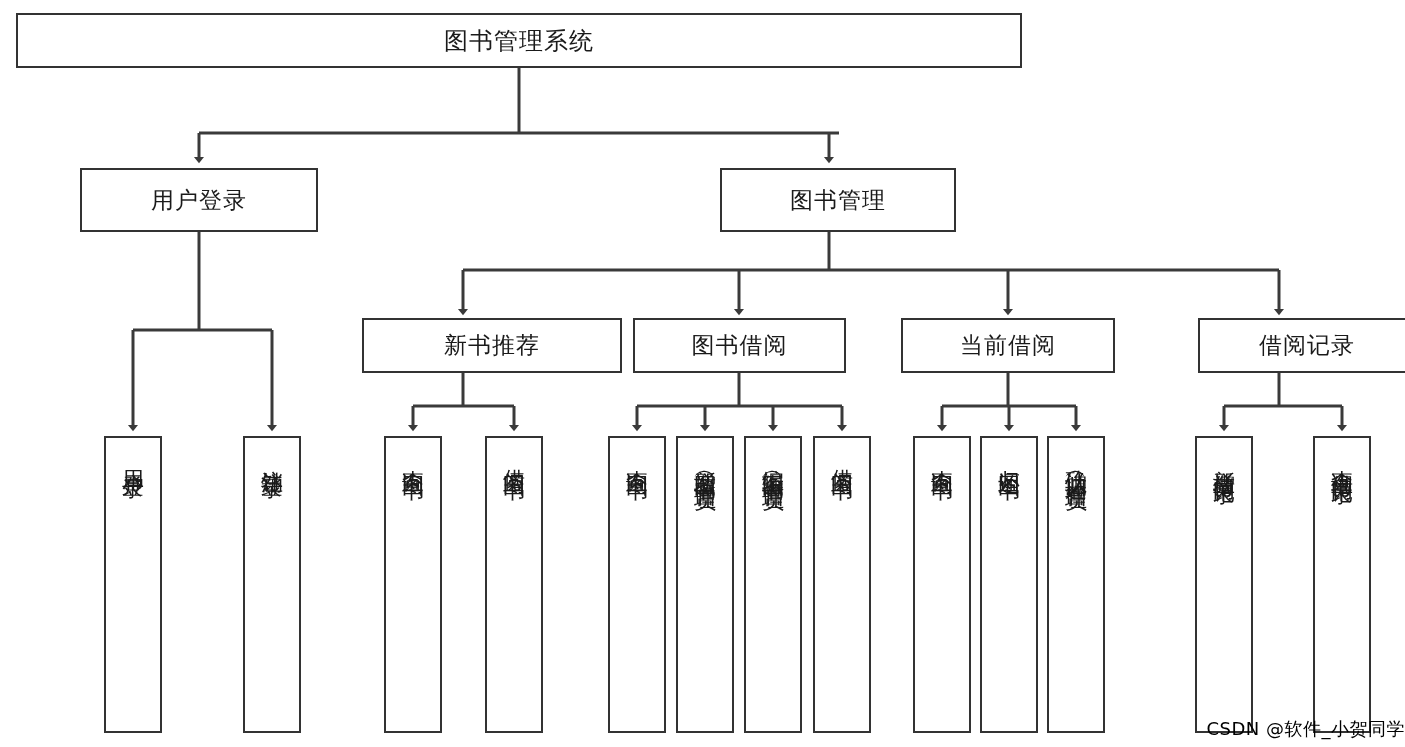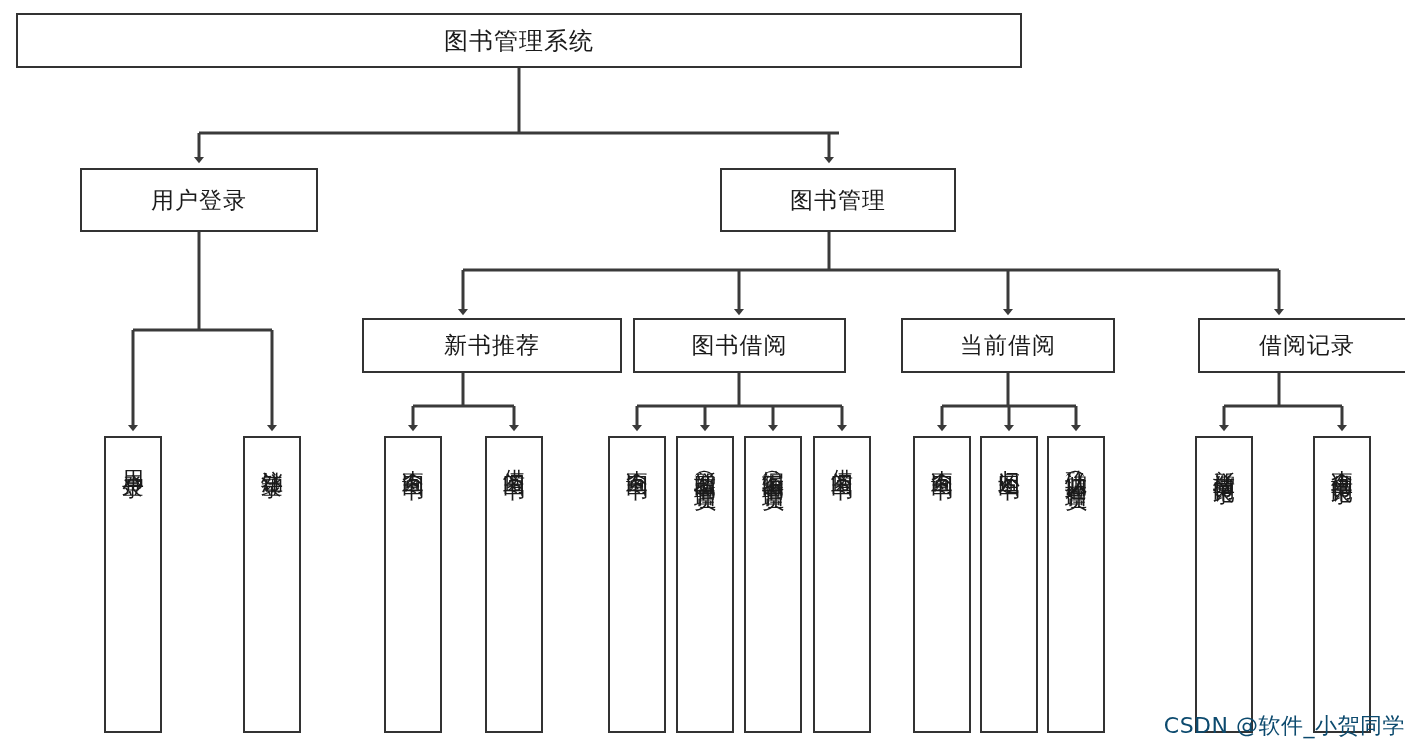--- a/index.html
+++ b/index.html
@@ -52,22 +52,22 @@
     line-height: 1;
     white-space: nowrap;
   }
   .node.root {
     font-size: 24px;
   }
   .watermark {
     position: absolute;
     right: 8px;
     bottom: 6px;
-    font-size: 22px;
-    color: #0c4a6e;
+    font-size: 18px;
+    color: #000000;
     letter-spacing: 0.5px;
     white-space: nowrap;
   }
 </style>
 </head>
 <body>
 
 <div id="canvas">
 
   <svg id="wires" viewBox="0 0 1405 747" xmlns="http://www.w3.org/2000/svg">

